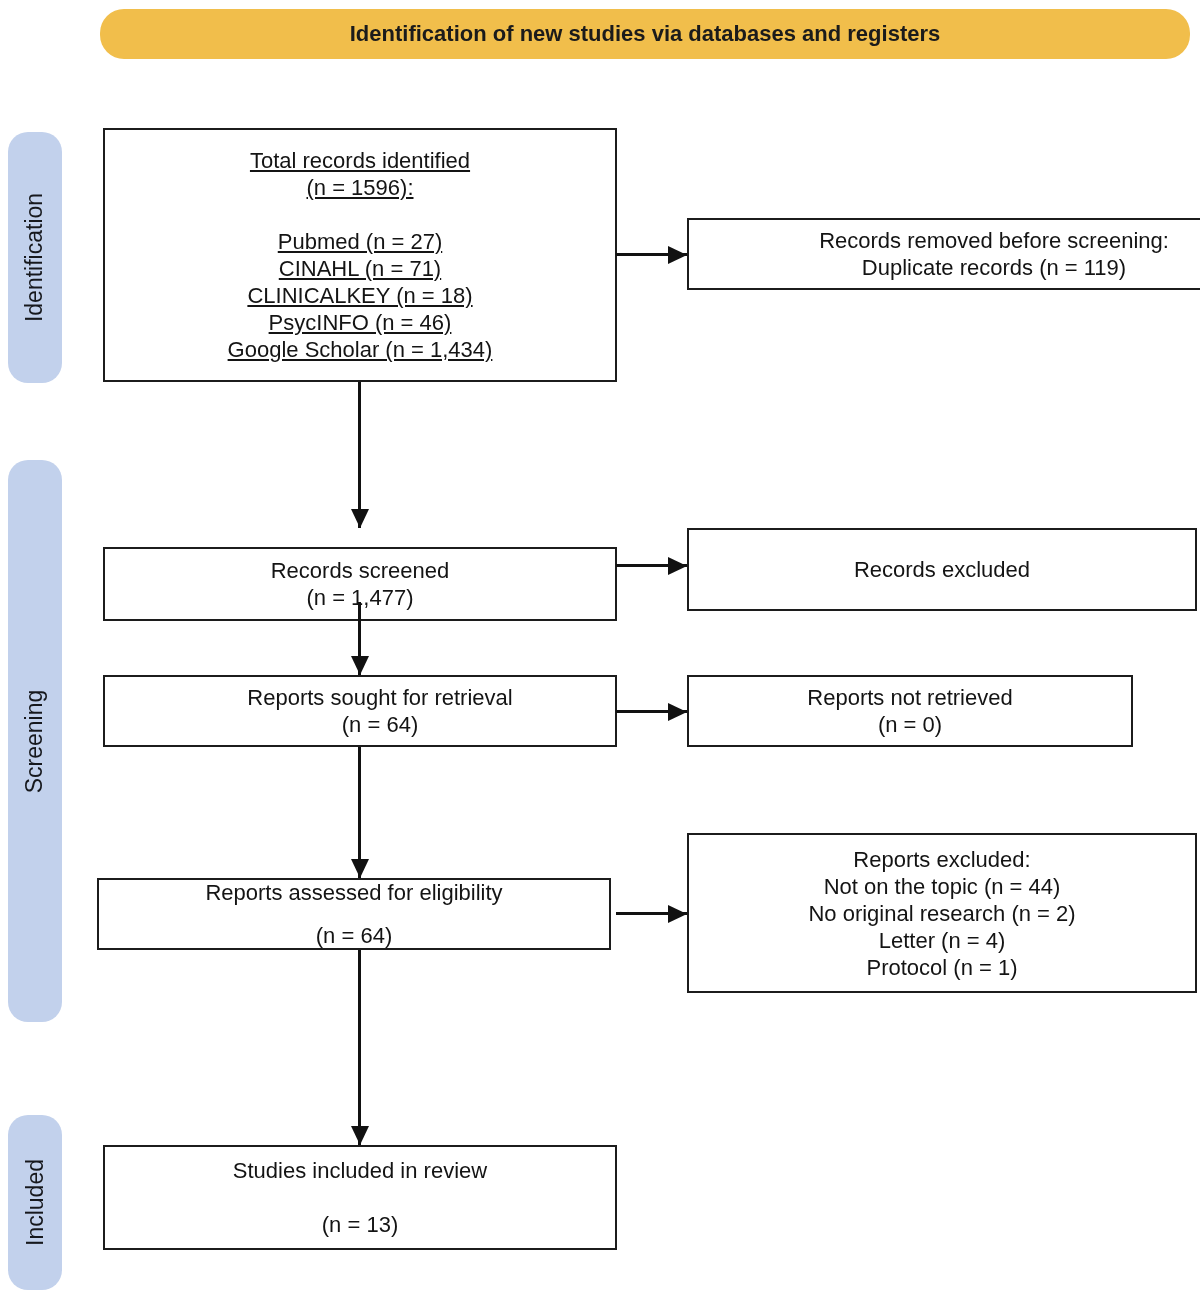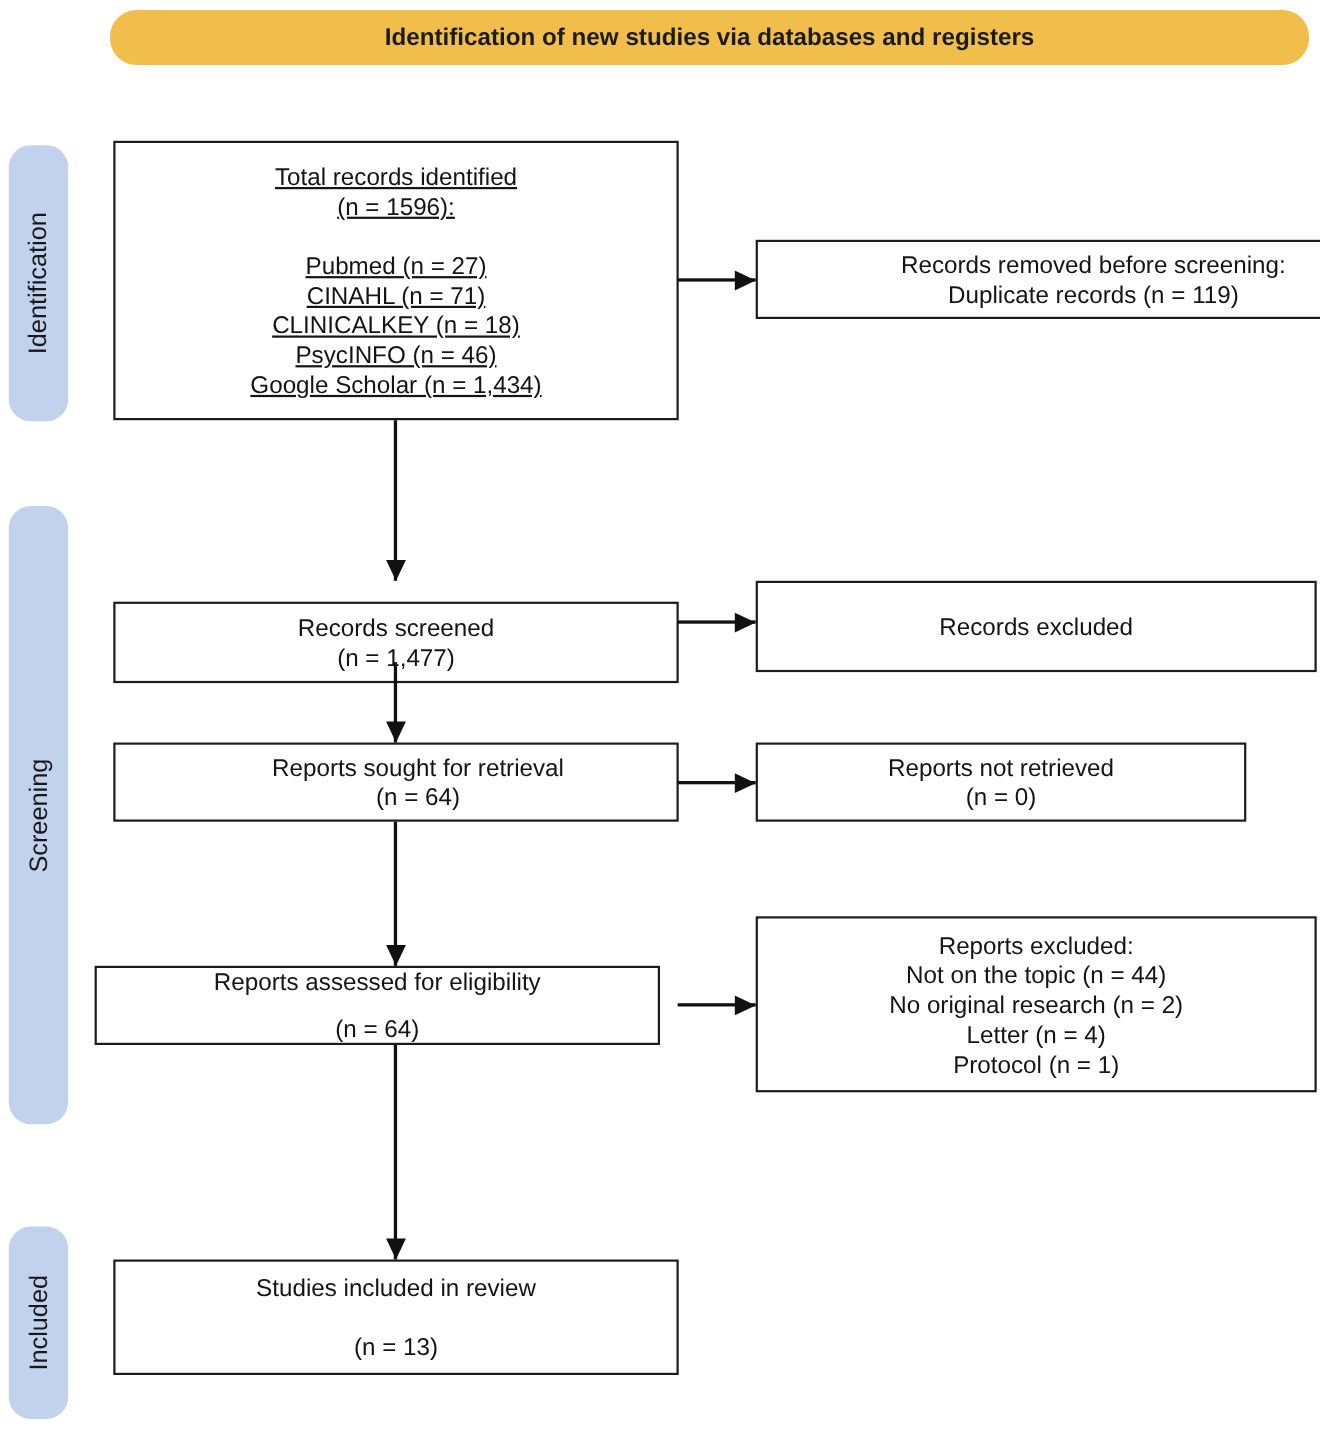--- a/index.html
+++ b/index.html
@@ -51,21 +51,21 @@
     font-size: 22px; line-height: 27px; color: #141414;
   }
   .fbox .line { min-height: 27px; }
 
   .box-total            { left: 103px; top: 128px;  width: 514px; height: 254px; text-decoration: underline; }
   .box-removed          { left: 687px; top: 218px;  width: 614px; height: 72px;  }
   .box-screened         { left: 103px; top: 528px;  width: 514px; height: 74px; margin-top: 19px;  }
   .box-excluded         { left: 687px; top: 528px;  width: 510px; height: 83px;  }
   .box-sought           { left: 103px; top: 675px;  width: 514px; height: 72px; padding-left: 40px;  }
   .box-notretrieved     { left: 687px; top: 675px;  width: 446px; height: 72px;  }
-  .box-assessed         { left: 86px; top: 878px;  width: 514px; height: 72px; gap: 16px;  }
+  .box-assessed         { left: 97px; top: 878px;  width: 514px; height: 72px; gap: 16px;  }
   .box-reportsexcluded  { left: 687px; top: 833px;  width: 510px; height: 160px; }
   .box-included         { left: 103px; top: 1145px; width: 514px; height: 105px; }
 
   
   .varrow {
     position: absolute;
     width: 3px;
     background: #111111;
   }
   .varrow::after {

